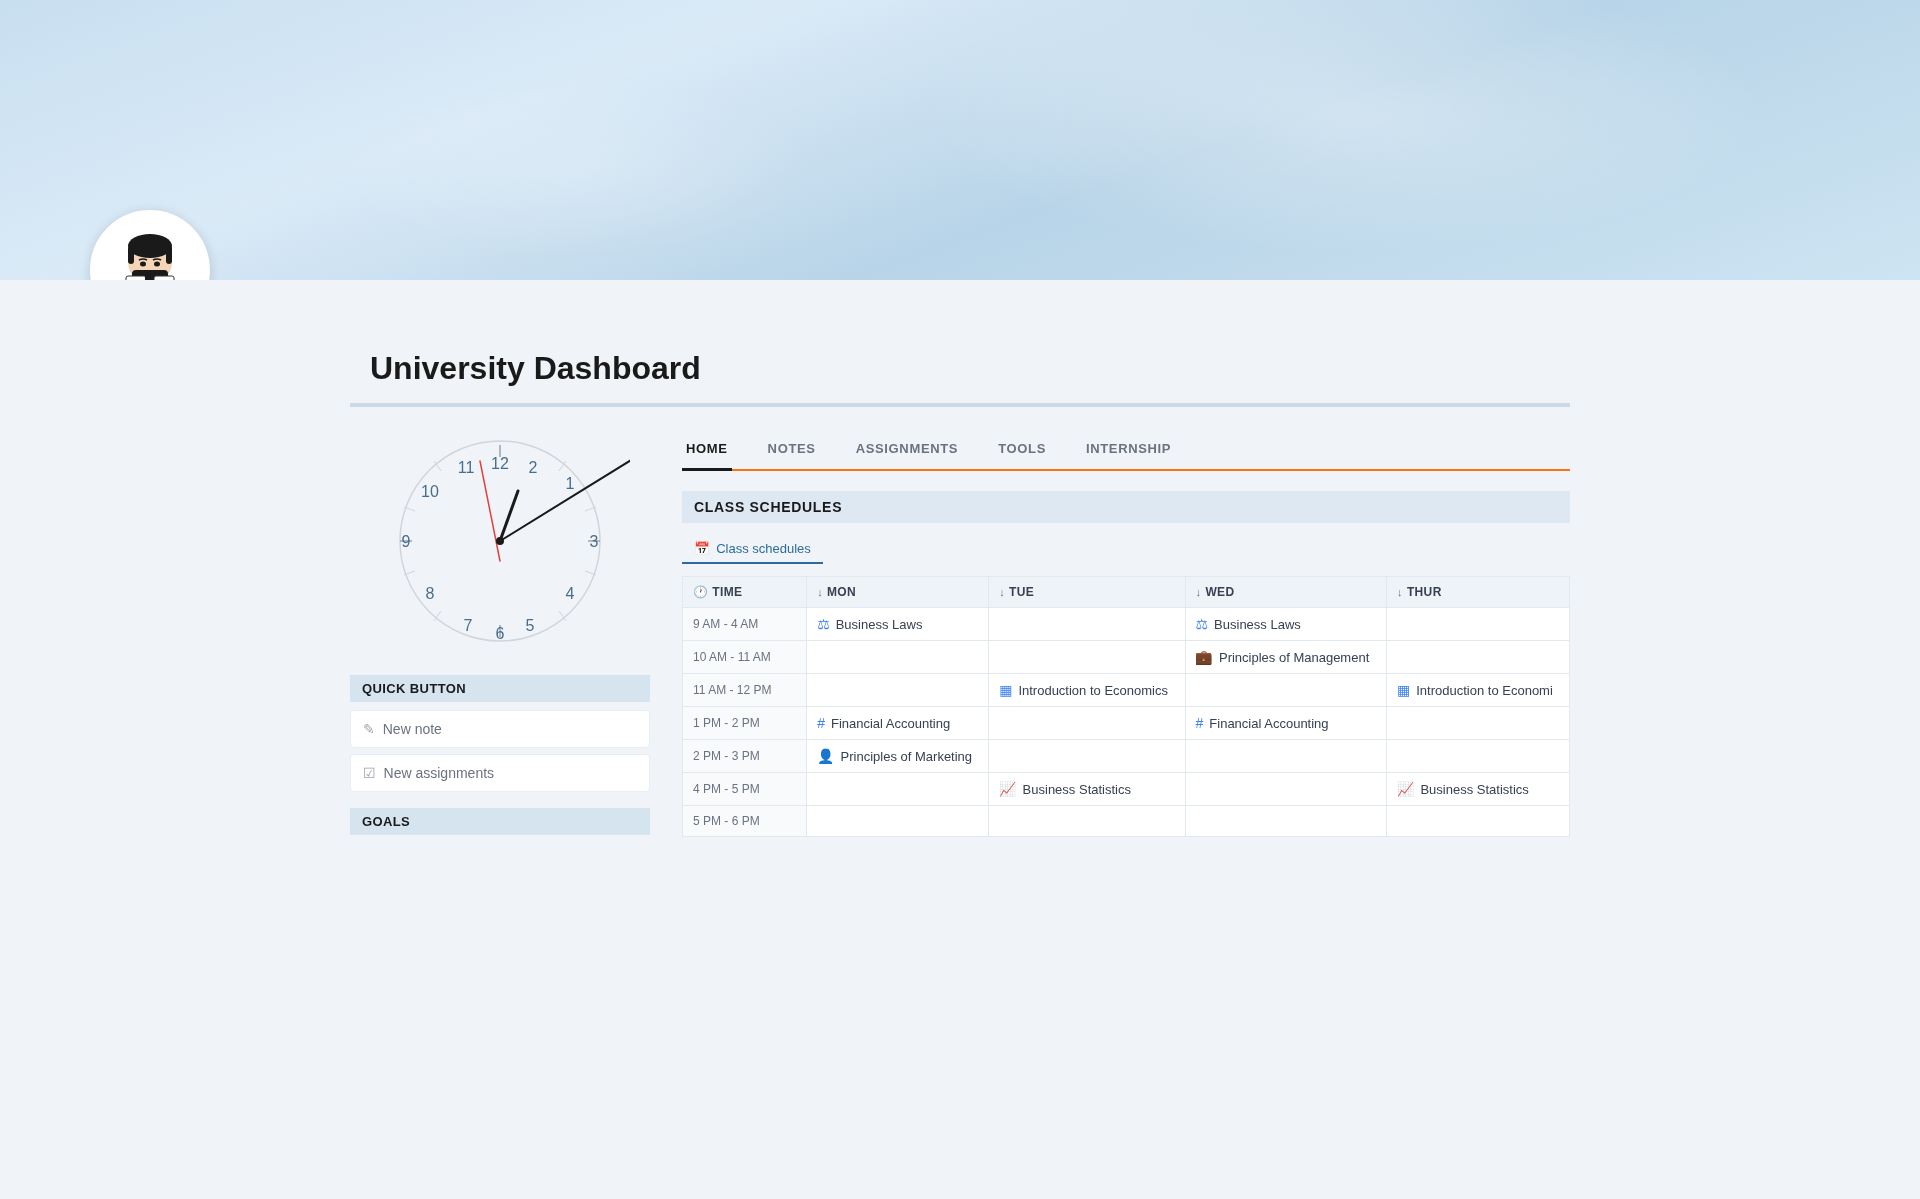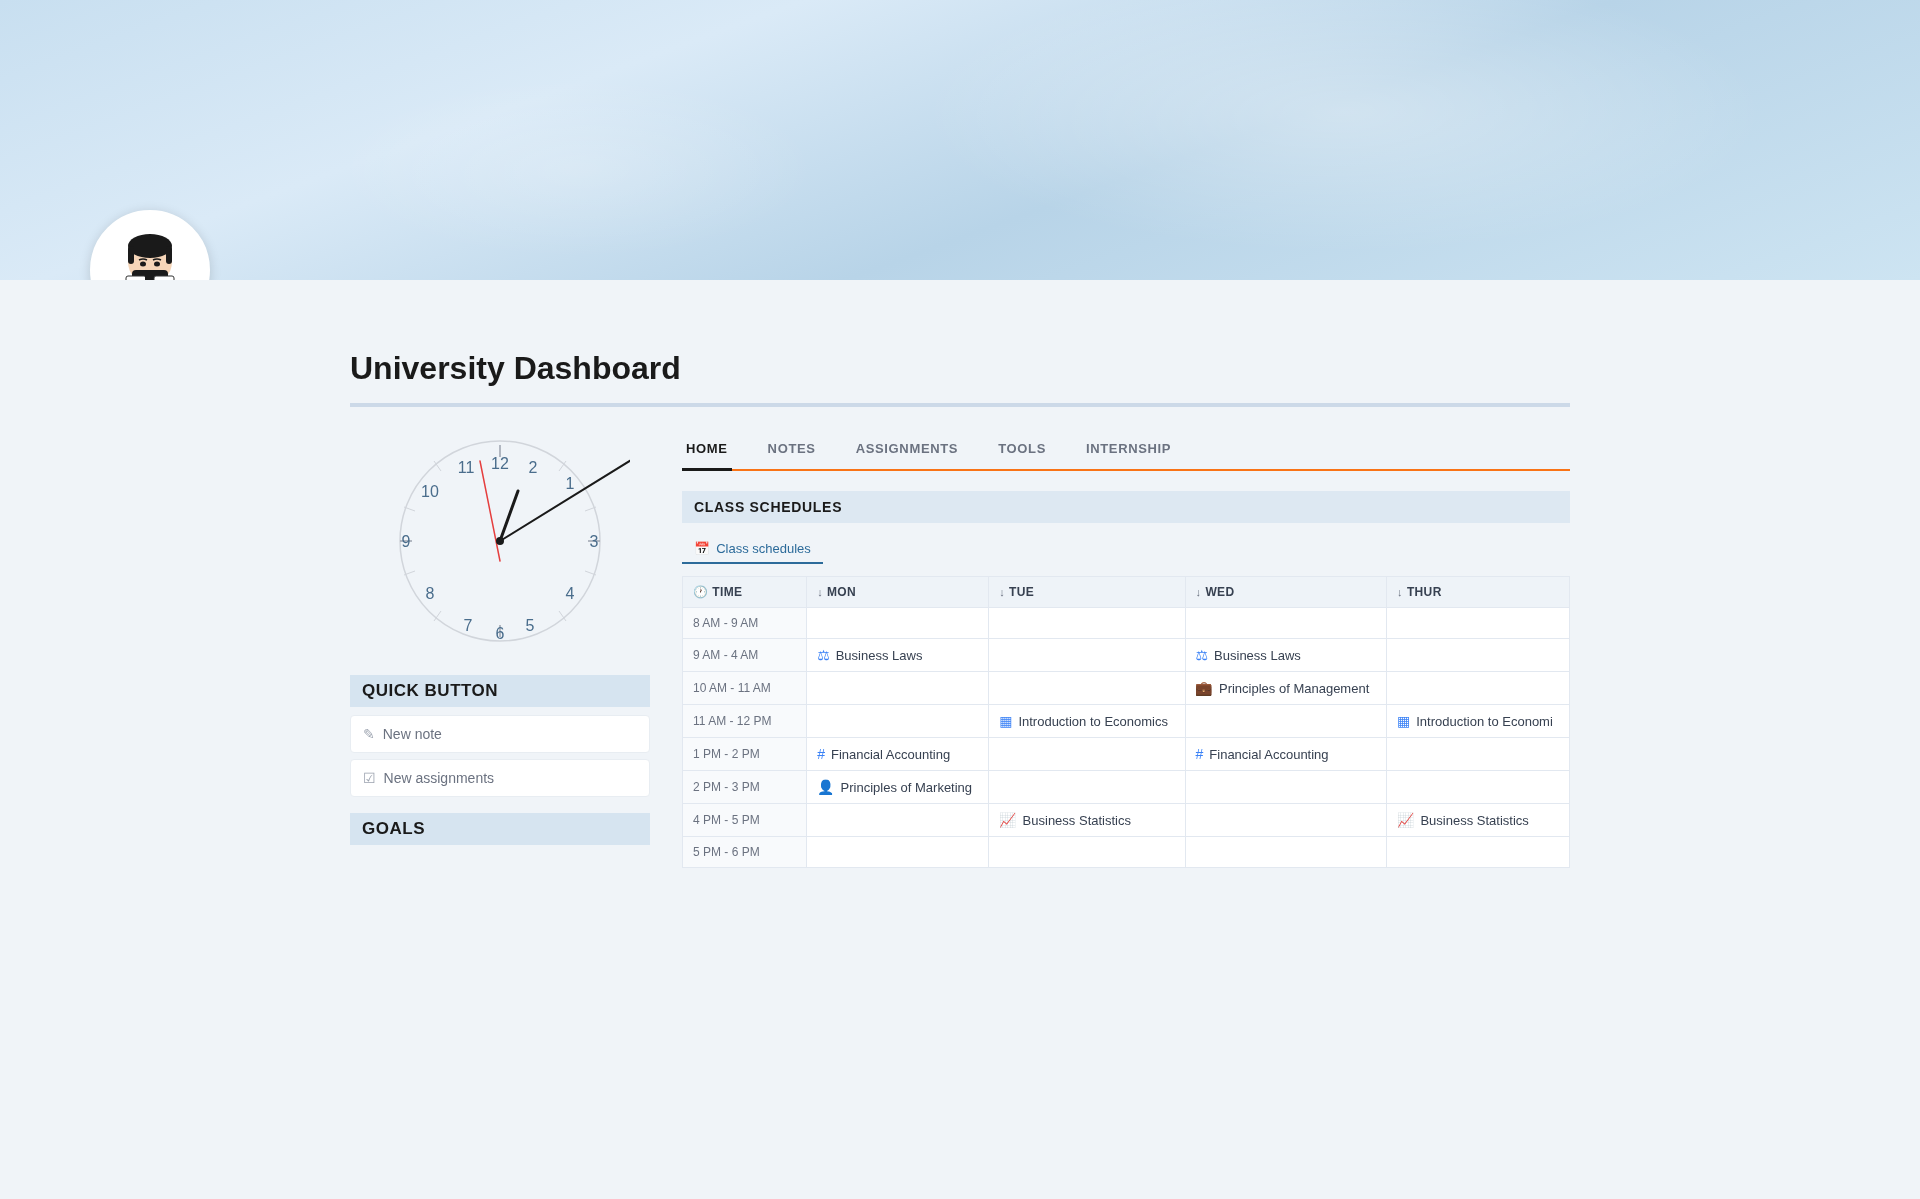--- a/index.html
+++ b/index.html
@@ -51,20 +51,21 @@
     .page-content {
       max-width: 1400px;
       margin: 0 auto;
       padding: 0 90px;
     }
 
     
     .title-area {
       padding-top: 70px;
       padding-bottom: 16px;
+      margin-left: 20px;
     }
     .page-title {
       font-size: 32px;
       font-weight: 700;
       color: #1a1a1a;
     }
 
     
     .title-divider {
       width: 100%;
@@ -96,21 +97,21 @@
     
     .clock-face {
       width: 260px;
       height: 220px;
     }
 
     
     .section-header {
       background: #d6e4f0;
       padding: 6px 12px;
-      font-size: 17px;
+      font-size: 13px;
       font-weight: 700;
       color: #1a1a1a;
       letter-spacing: 0.03em;
       margin-bottom: 8px;
     }
 
     .quick-btn {
       display: flex;
       align-items: center;
       gap: 8px;
@@ -395,27 +396,20 @@
             </th>
             <th>
               <div class="col-header">
                 <span class="header-arrow">↓</span>
                 <span>THUR</span>
               </div>
             </th>
           </tr>
         </thead>
         <tbody id="schedule-tbody">
-        <tr>
-              <td class="time-col">8 AM - 9 AM</td>
-              <td></td>
-              <td></td>
-              <td></td>
-              <td></td>
-            </tr>
             <tr>
               <td class="time-col">9 AM - 4 AM</td>
               <td>
                 <div class="course-cell">
                   <span class="course-icon" style="color: rgb(59, 130, 246);">⚖</span>
                   <span>Business Laws</span>
                 </div>
               </td>
               <td></td>
               <td>

